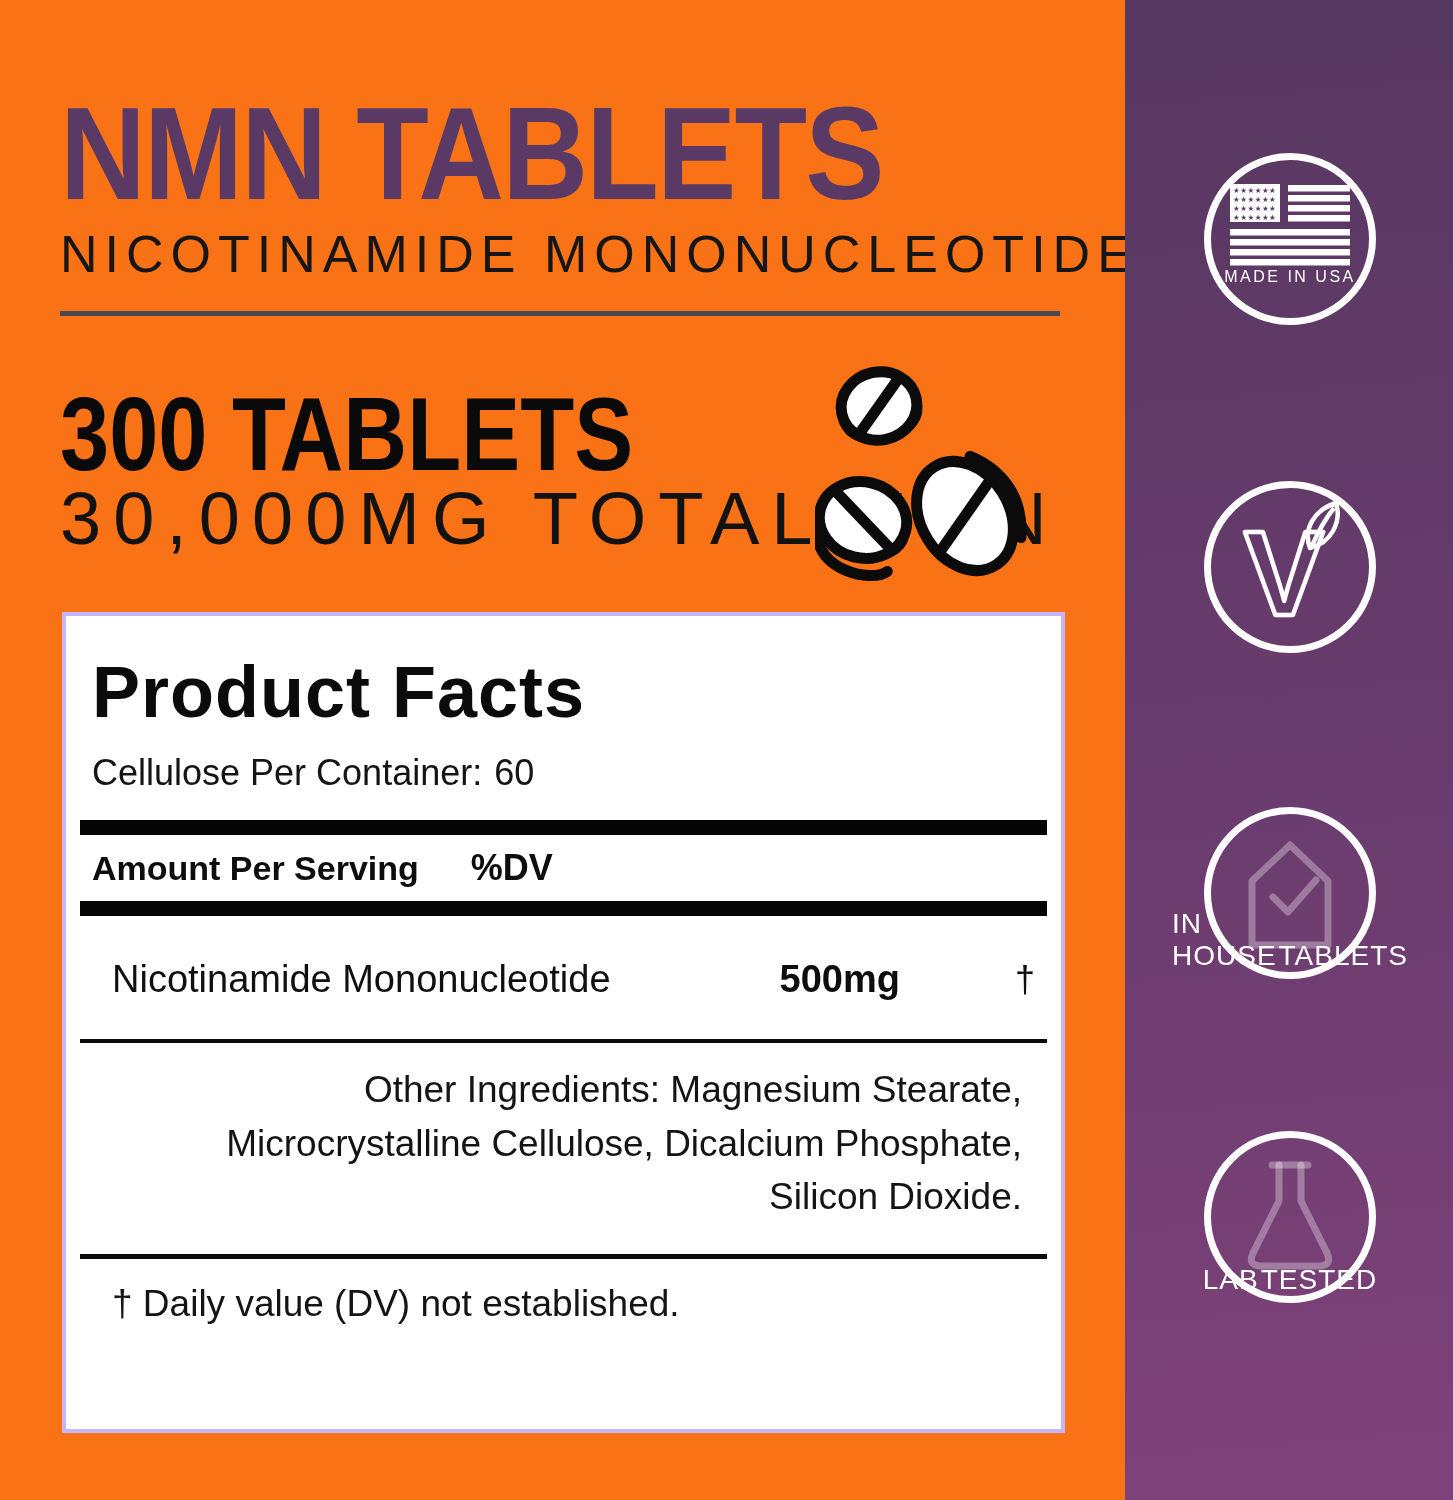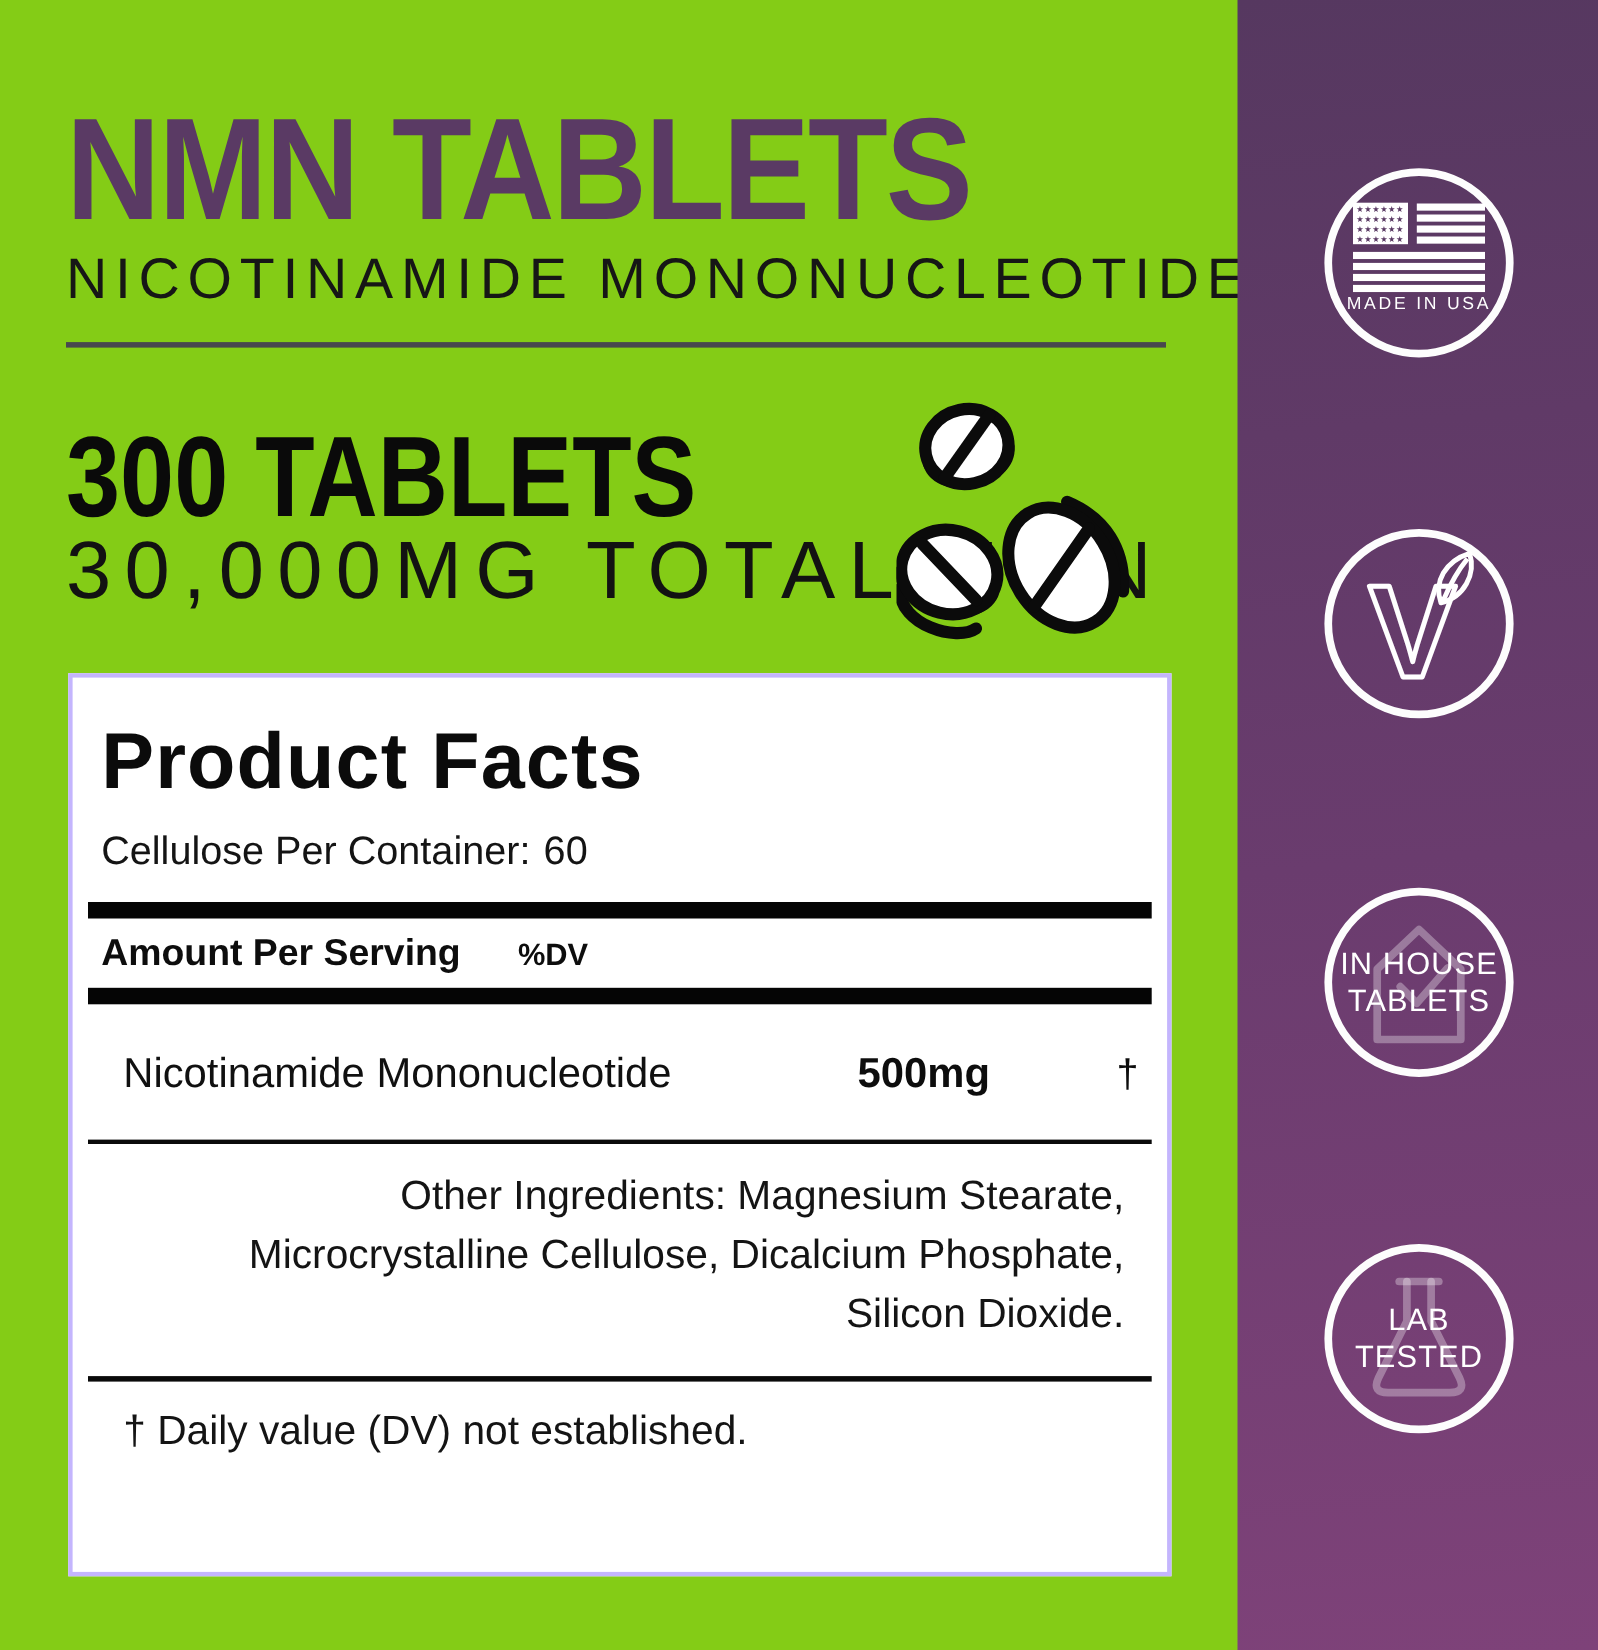--- a/index.html
+++ b/index.html
@@ -1,18 +1,18 @@
 <!DOCTYPE html>
 <html><head>
 <meta charset="utf-8">
 <style>
   html,body { margin:0; padding:0; background:#ffffff; }
   .page {
     position:relative; width:1453px; height:1500px; overflow:hidden;
-    background:#84cc16;
+    background:#f97316;
     font-family:"Liberation Sans","DejaVu Sans",sans-serif;
     color:#0d0d0d;
   }
 
   
   .title {
     position:absolute; left:60px; top:88px;
     font-size:132px; font-weight:800; line-height:1;
     color:#5a3a64; letter-spacing:-2px; white-space:nowrap;
     transform:scaleX(0.9); transform-origin:left top; display:inline-block;
@@ -53,21 +53,21 @@
   }
   .serving-block { margin:20px 26px 0; font-size:36px; line-height:50px; color:#141414; }
   .serving-block .val { margin-left:12px; }
   .bar { margin:22px 14px 0; height:15px; background:#050505; }
   .bar2 { margin-top:12px; }
   .hdr-row {
     margin:12px 26px 0; display:flex; justify-content:flex-start;
     align-items:baseline; gap:52px; font-size:34px;
   }
   .amount-hdr { font-weight:700; }
-  .dv-hdr { font-weight:800; font-size:28px; }
+  .dv-hdr { font-weight:800; font-size:36px; }
   .nrow { margin:42px 26px 0 46px; display:flex; align-items:baseline; font-size:38px; }
   .nname { flex:1; font-weight:400; color:#101010; }
   .namount { font-weight:800; }
   .ndv { width:135px; text-align:right; font-size:36px; }
   .rule-thin { margin:38px 14px 0; height:4px; background:#0a0a0a; }
   .para {
     margin:20px 26px 0 46px; font-size:37px; line-height:1.45; color:#141414;
     max-width:910px;
     text-align:right;
   }
@@ -89,22 +89,22 @@
   .badge.b4 { top:1131px; }
   .flag-svg { position:absolute; left:50%; top:24px; transform:translateX(-50%); }
   .badge-cap {
     position:absolute; bottom:32px; width:100%; text-align:center;
     color:#ffffff; font-size:16px; letter-spacing:2.5px; font-weight:400;
     white-space:nowrap;
   }
   .ghost-svg { position:absolute; left:50%; top:50%; transform:translate(-50%,-50%); }
   .center-svg { position:absolute; left:50%; top:50%; transform:translate(-50%,-50%); }
   .badge-two {
-    position:absolute; inset:0; display:flex; flex-direction:column;
-    align-items:center; justify-content:center; gap:2px;
+    position:absolute; inset:0; display:flex; flex-direction:row;
+    align-items:flex-end; justify-content:center; gap:2px;
     color:#ffffff; font-size:28px; letter-spacing:1px; line-height:1.15;
   }
 </style>
 </head>
 <body>
 
 <div class="page">
 
   <div class="title">NMN TABLETS</div>
   <div class="subtitle">NICOTINAMIDE MONONUCLEOTIDE</div>

